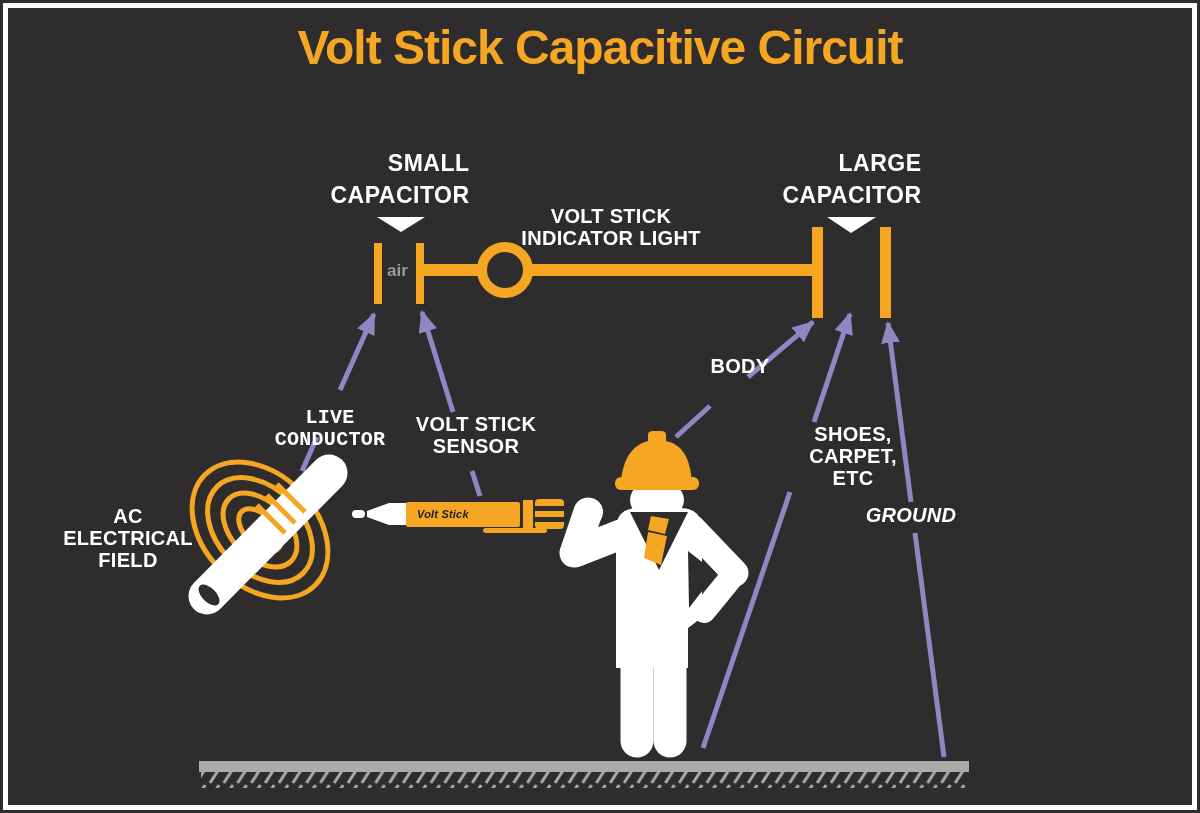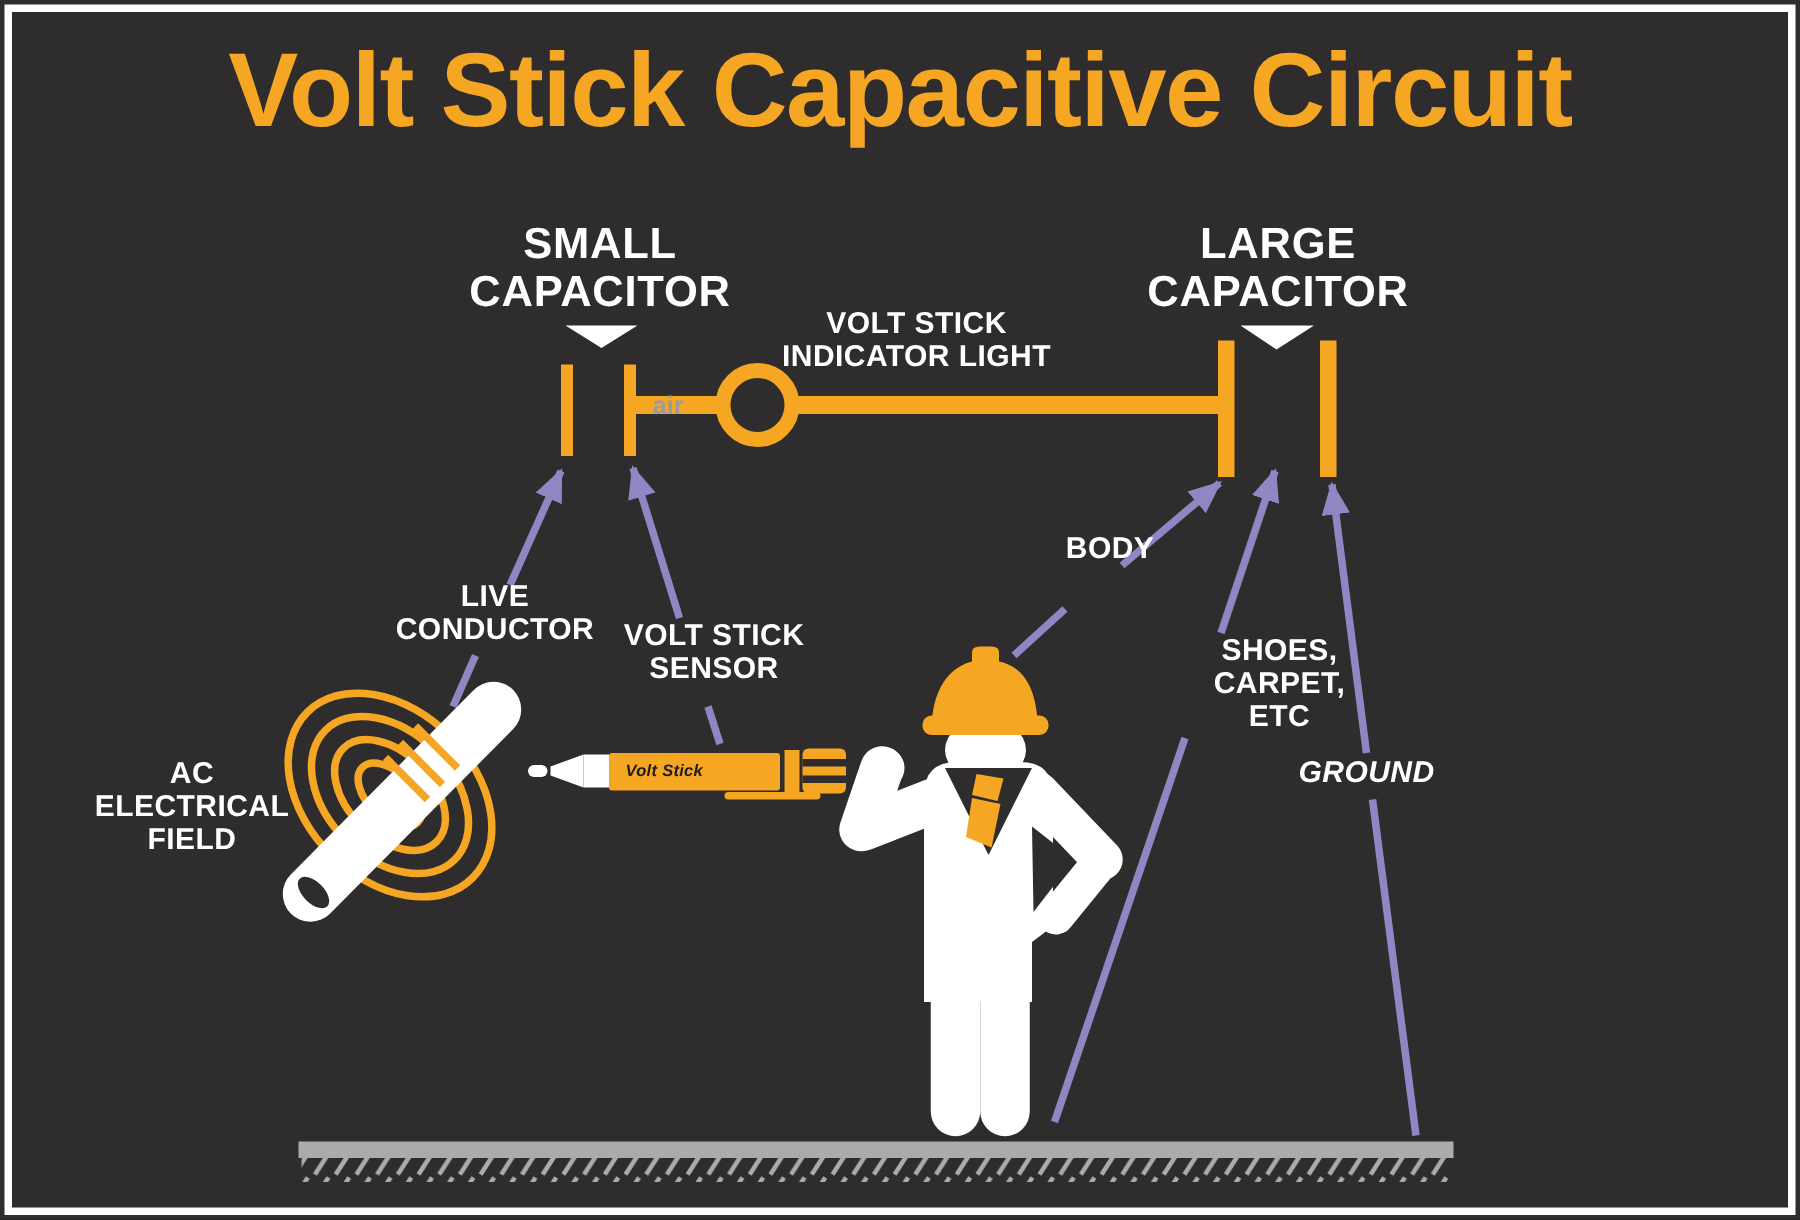--- a/index.html
+++ b/index.html
@@ -8,30 +8,30 @@
   }
   html,body{margin:0;padding:0;background:#222;}
   .stage{
     position:relative;width:1200px;height:813px;overflow:hidden;
     background:var(--background);
     font-family:"Liberation Sans",sans-serif;
   }
   .frame{position:absolute;inset:3px;border:5px solid #FDFDFD;pointer-events:none;}
   .title{
     position:absolute;left:0;top:20px;width:100%;text-align:center;
-    font-size:70px;font-weight:700;letter-spacing:-1px;color:var(--accent-orange);
+    font-size:48px;font-weight:700;letter-spacing:-1px;color:var(--accent-orange);
   }
   .diagram-svg{position:absolute;left:0;top:0;width:1200px;height:813px;}
   .lbl{
     position:absolute;transform:translateX(-50%);text-align:center;
     color:var(--label-white);font-weight:700;white-space:pre-line;
   }
-  .lbl.big{font-size:29px;line-height:32px;letter-spacing:.5px;}
+  .lbl.big{font-size:23px;line-height:32px;letter-spacing:.5px;text-align:right;}
   .lbl.small{font-size:20px;line-height:22px;letter-spacing:.3px;}
-  .lbl.air{color:var(--air-gray);font-size:17px;transform:none;margin-left:48px;}
+  .lbl.air{color:var(--air-gray);font-size:17px;transform:none;}
   .pen-brand{
     position:absolute;color:var(--pen-text-black);font-size:11px;font-weight:700;
     font-style:italic;white-space:nowrap;transform:none;letter-spacing:.2px;
   }
   
   .orange-f{fill:var(--accent-orange);}
   .orange-s{stroke:var(--accent-orange);fill:none;}
   .white-f{fill:var(--label-white);}
   .white-s{stroke:var(--label-white);fill:none;}
   .bg-f{fill:var(--background);}
@@ -140,21 +140,21 @@
     </g>
   </svg>
 
   <div class="title">Volt Stick Capacitive Circuit</div>
   <div class="lbl big" style="left:400px;top:147px;">SMALL
 CAPACITOR</div>
   <div class="lbl big" style="left:852px;top:147px;">LARGE
 CAPACITOR</div>
   <div class="lbl small" style="left:611px;top:205px;">VOLT STICK
 INDICATOR LIGHT</div>
-  <div class="lbl small" style="left:330px;top:387px;">LIVE
+  <div class="lbl small" style="left:330px;top:407px;font-family:Liberation Mono, monospace;">LIVE
 CONDUCTOR</div>
   <div class="lbl small" style="left:476px;top:413px;">VOLT STICK
 SENSOR</div>
   <div class="lbl small" style="left:740px;top:355px;">BODY</div>
   <div class="lbl small" style="left:809px;top:423px;margin-left:44px;">SHOES,
 CARPET,
 ETC</div>
   <div class="lbl small" style="left:911px;top:504px;font-style:italic;">GROUND</div>
   <div class="lbl small" style="left:128px;top:505px;">AC
 ELECTRICAL

